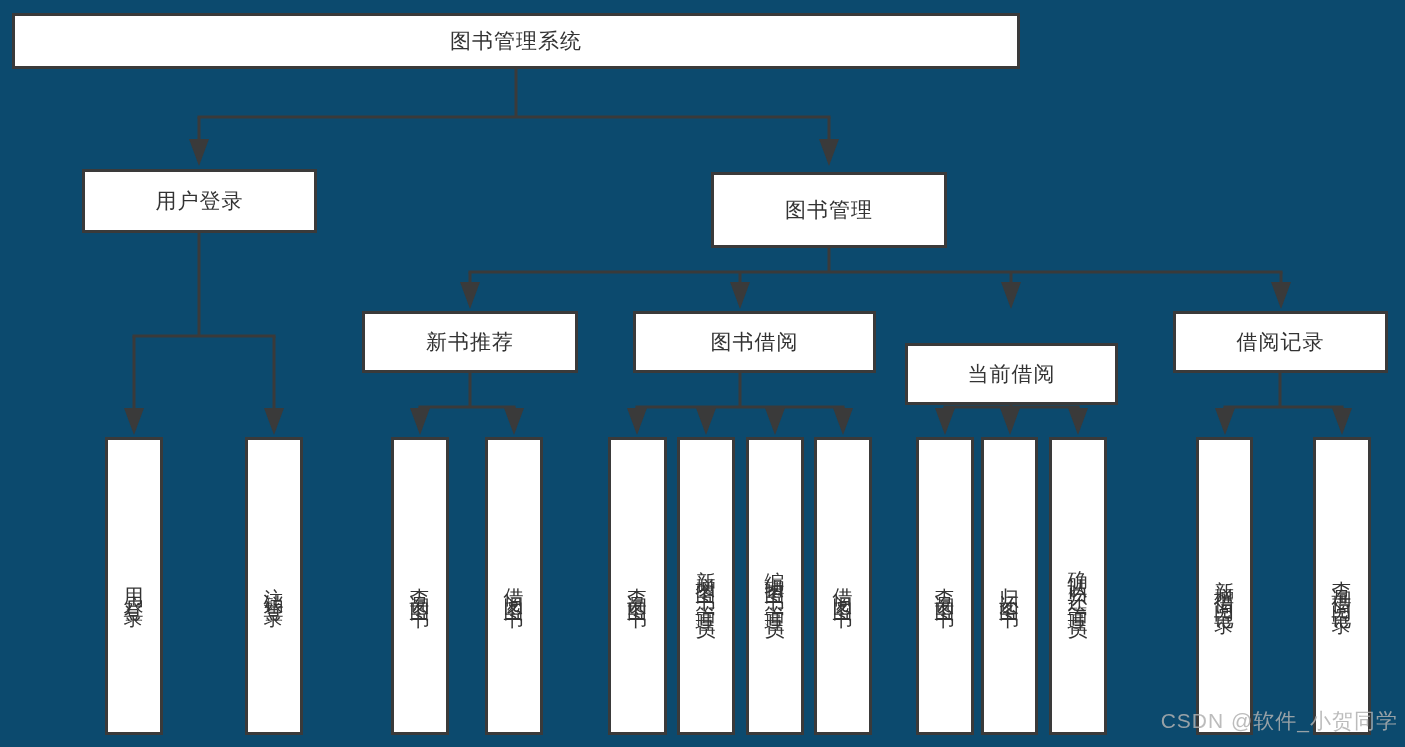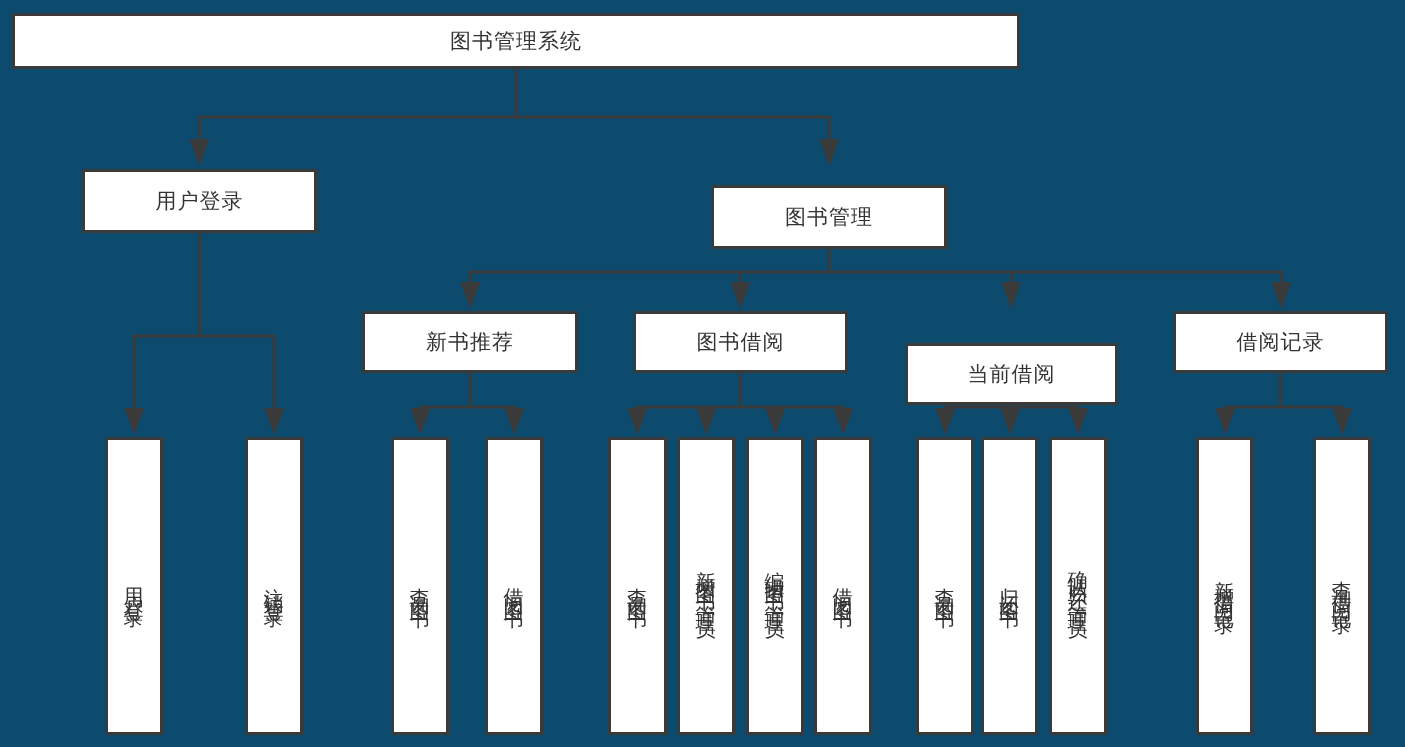--- a/index.html
+++ b/index.html
@@ -105,27 +105,27 @@
       <line x1="1342" y1="407" x2="1342" y2="425" stroke="#3a3a3a" stroke-width="3"></line>
       <polygon points="1332,408 1352,408 1342,435" fill="#3a3a3a"></polygon>
     </svg>
   <div id="nodes">
       <div class="node" style="left: 12px; top: 13px; width: 1008px; height: 56px;">
         <span>图书管理系统</span>
       </div>
       <div class="node" style="left: 82px; top: 169px; width: 235px; height: 64px;">
         <span>用户登录</span>
       </div>
-      <div class="node" style="left: 711px; top: 185px; width: 236px; height: 64px; text-align: center;">
+      <div class="node" style="left: 711px; top: 172px; width: 236px; height: 76px; text-align: center;">
         <span>图书管理</span>
       </div>
       <div class="node" style="left: 362px; top: 311px; width: 216px; height: 62px;">
         <span>新书推荐</span>
       </div>
-      <div class="node" style="left: 633px; top: 311px; width: 215px; height: 62px;">
+      <div class="node" style="left: 633px; top: 311px; width: 243px; height: 62px;">
         <span>图书借阅</span>
       </div>
       <div class="node" style="left: 905px; top: 311px; width: 213px; height: 62px; margin-top: 32px;">
         <span>当前借阅</span>
       </div>
       <div class="node" style="left: 1173px; top: 311px; width: 215px; height: 62px;">
         <span>借阅记录</span>
       </div>
       <div class="node vertical" style="left: 105px; top: 437px; width: 58px; height: 298px;">
         <span>用户登录</span>
@@ -160,13 +160,14 @@
       <div class="node vertical" style="left: 1049px; top: 437px; width: 58px; height: 298px;">
         <span>确认归还（管理员）</span>
       </div>
       <div class="node vertical" style="left: 1196px; top: 437px; width: 57px; height: 298px;">
         <span>新增借阅记录</span>
       </div>
       <div class="node vertical" style="left: 1313px; top: 437px; width: 58px; height: 298px;">
         <span>查询借阅记录</span>
       </div>
     </div>
+  <div id="watermark">CSDN @软件_小贺同学</div>
 </div>
 
 </body></html>

